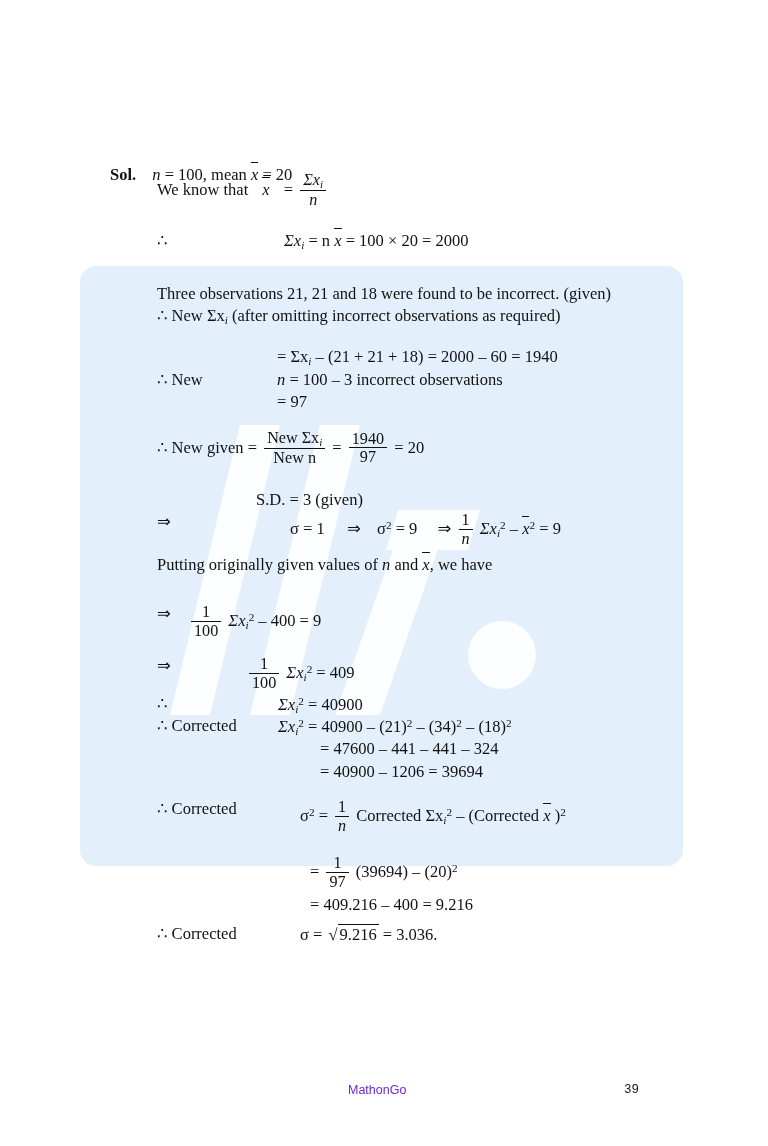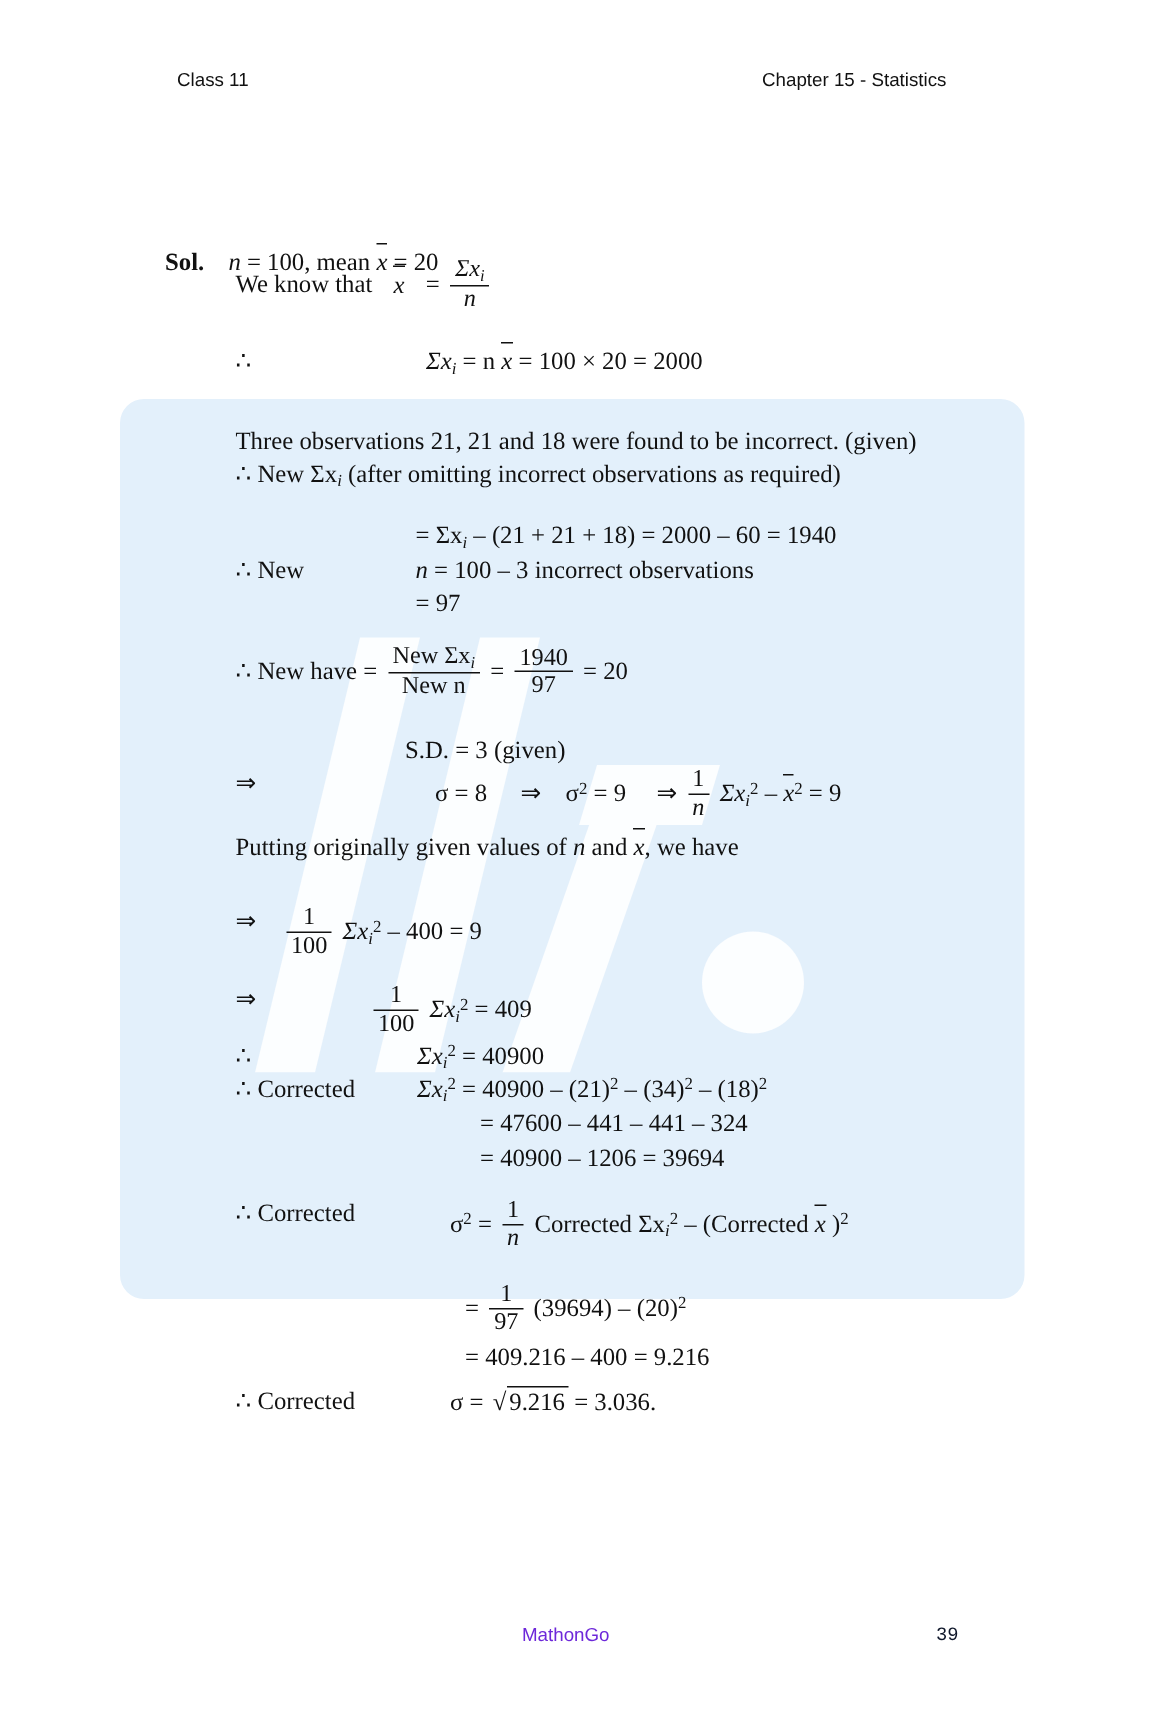--- a/index.html
+++ b/index.html
@@ -148,24 +148,20 @@
     font-family: Liberation Mono, monospace;
     font-size: 12.5px;
     color: #0f172a;
   }
 </style>
 </head>
 <body>
 
 <div class="page">
 
-  <div class="header">
-    <div class="left">Class 11</div>
-    <div class="right">Chapter 15 - Statistics</div>
-  </div>
 
   <div class="highlight"></div>
 
   <svg class="watermark" viewBox="0 0 430 300">
     <g fill="#ffffff" opacity="0.92">
       <polygon points="20,300 90,10 130,10 60,300"></polygon>
       <polygon points="100,300 170,10 210,10 140,300"></polygon>
       <polygon points="185,300 255,100 300,100 230,300"></polygon>
       <polygon points="248,95 330,95 318,135 236,135"></polygon>
       <circle cx="352" cy="240" r="34"></circle>
@@ -207,38 +203,38 @@
       <span>= Σx</span><sub class="it">i</sub><span> – (21 + 21 + 18) = 2000 – 60 = 1940</span>
     </div>
 
     <div class="ln" style="left:157px; top:370px;">∴  New</div>
     <div class="ln" style="left:277px; top:370px;">
       <span class="it">n</span><span> = 100 – 3 incorrect observations</span>
     </div>
     <div class="ln" style="left:277px; top:392px;">= 97</div>
 
     <div class="ln" style="left:157px; top:430px;">
-      <span>∴   New have =</span>
+      <span>∴   New given =</span>
       <span class="frac">
         <span class="num"><span>New Σx</span><sub class="it">i</sub></span>
         <span class="den"><span>New n</span></span>
       </span>
       <span>=</span>
       <span class="frac">
         <span class="num">1940</span>
         <span class="den">97</span>
       </span>
       <span>= 20</span>
     </div>
 
-    <div class="ln" style="left:270px; top:490px;text-align:right;">S.D. = 3 (given)</div>
+    <div class="ln" style="left:256px; top:490px;text-align:right;">S.D. = 3 (given)</div>
 
     <div class="ln" style="left:157px; top:512px;">⇒</div>
     <div class="ln" style="left:290px; top:512px;">
-      <span>σ = 8</span>
+      <span>σ = 1</span>
       <span style="display:inline-block;width:14px"></span>
       <span>⇒</span>
       <span style="display:inline-block;width:8px"></span>
       <span>σ</span><sup>2</sup><span> = 9</span>
       <span style="display:inline-block;width:12px"></span>
       <span>⇒</span>
       <span class="frac">
         <span class="num">1</span>
         <span class="den it">n</span>
       </span>

